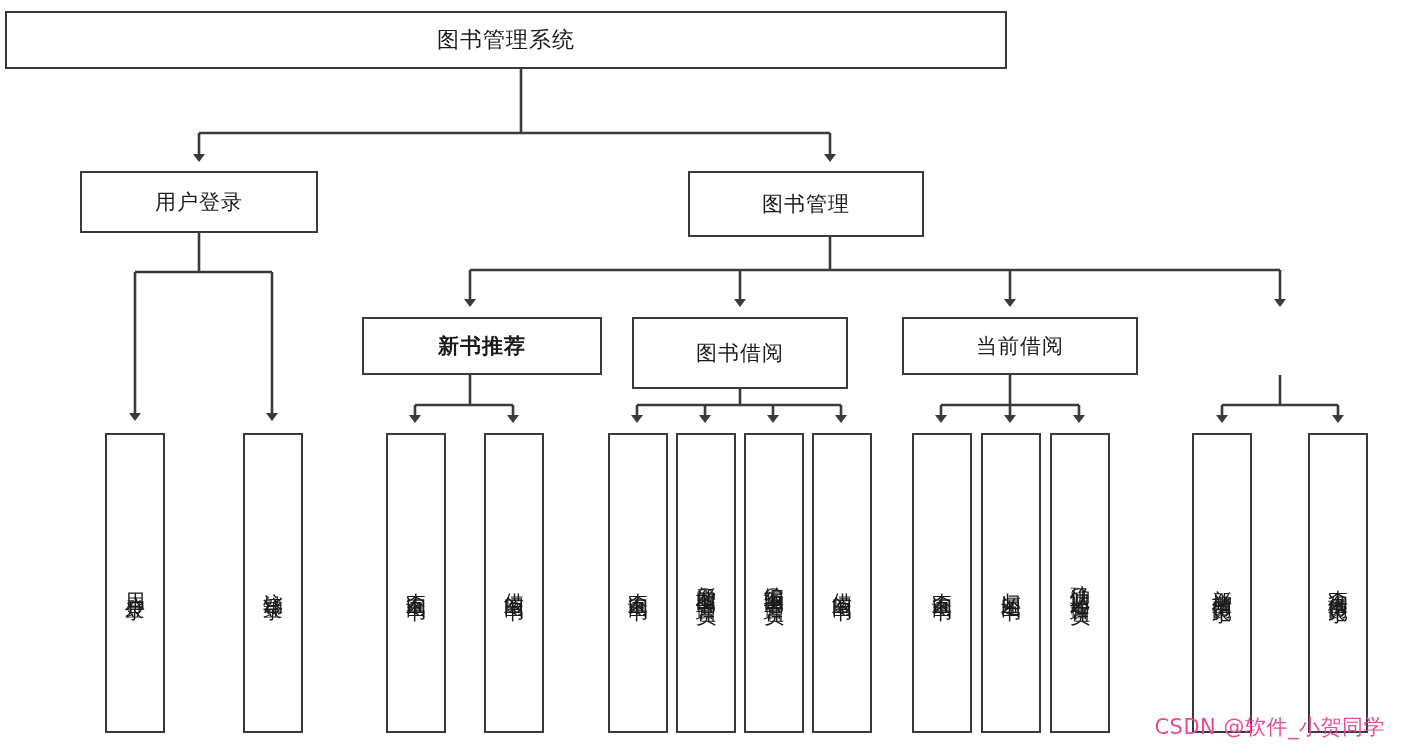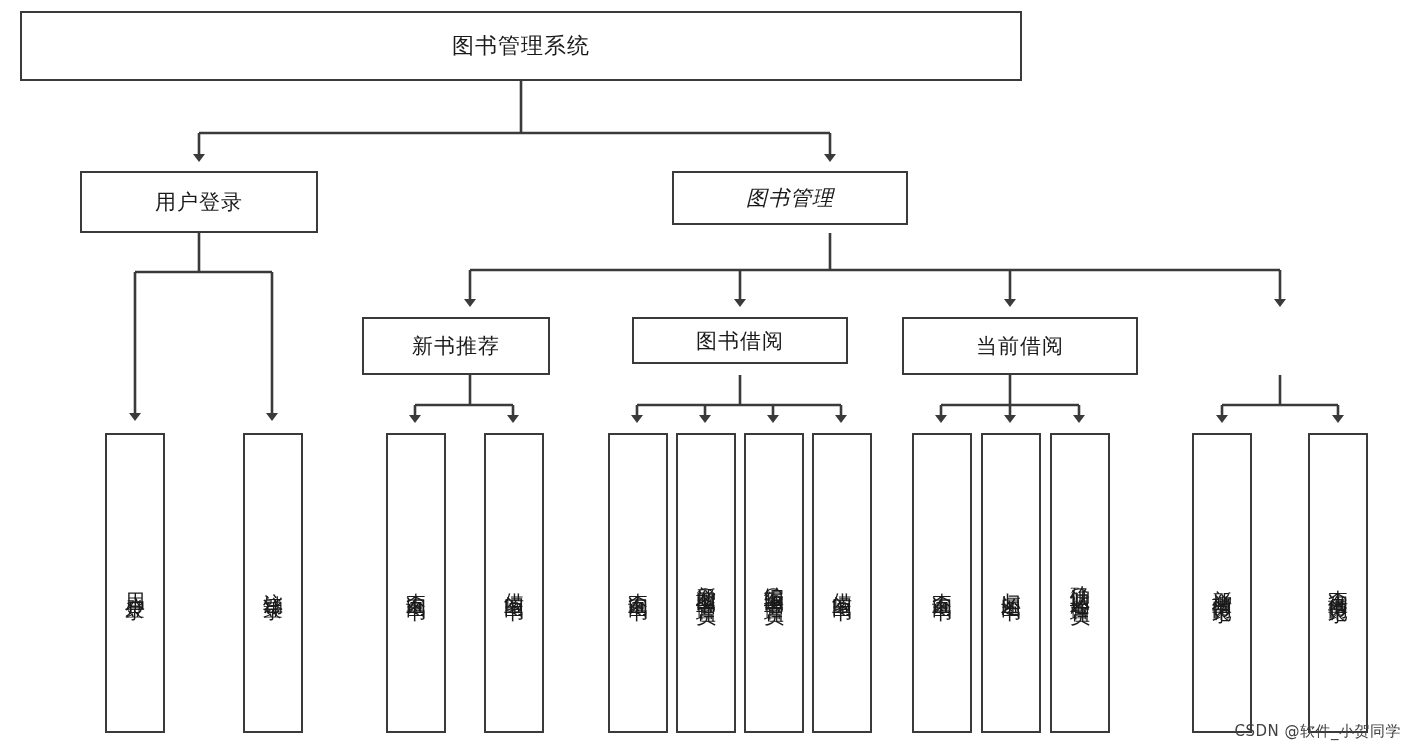--- a/index.html
+++ b/index.html
@@ -35,24 +35,24 @@
     line-height:1.05;
     padding:6px 0;
   }
   .node.vert .vtext{
     writing-mode:vertical-rl;
     text-orientation:upright;
     white-space:nowrap;
   }
   .watermark{
     position:absolute;
-    right:4px;
+    right:20px;
     bottom:6px;
-    font-size:15px;
-    color:#404040;
+    font-size:21px;
+    color:#ec4899;
     letter-spacing:0.5px;
     pointer-events:none;
   }
 </style>
 </head>
 <body>
 
 <div id="canvas">
 
   <svg class="svg-layer" viewBox="0 0 1405 747" xmlns="http://www.w3.org/2000/svg">
@@ -98,35 +98,35 @@
       <path d="M1010,405 L1010,419" marker-end="url(#arrow)"></path>
       <path d="M1079,405 L1079,419" marker-end="url(#arrow)"></path>
 
       <path d="M1280,375 L1280,405"></path>
       <path d="M1222,405 L1338,405"></path>
       <path d="M1222,405 L1222,419" marker-end="url(#arrow)"></path>
       <path d="M1338,405 L1338,419" marker-end="url(#arrow)"></path>
     </g>
   </svg>
 
-  <div class="node horiz root" style="left:20px;top:11px;width:1002px;height:70px;">
+  <div class="node horiz root" style="left:5px;top:11px;width:1002px;height:58px;">
     <span>图书管理系统</span>
   </div>
 
   <div class="node horiz" style="left:80px;top:171px;width:238px;height:62px;">
     <span>用户登录</span>
   </div>
-  <div class="node horiz" style="left:672px;top:171px;width:236px;height:54px;font-style:italic;">
+  <div class="node horiz" style="left:688px;top:171px;width:236px;height:66px;">
     <span>图书管理</span>
   </div>
 
-  <div class="node horiz" style="left:362px;top:317px;width:188px;height:58px;">
+  <div class="node horiz" style="left:362px;top:317px;width:240px;height:58px;font-weight:bold;">
     <span>新书推荐</span>
   </div>
-  <div class="node horiz" style="left:632px;top:317px;width:216px;height:47px;">
+  <div class="node horiz" style="left:632px;top:317px;width:216px;height:72px;">
     <span>图书借阅</span>
   </div>
   <div class="node horiz" style="left:902px;top:317px;width:236px;height:58px;">
     <span>当前借阅</span>
   </div>
 
   <div class="node vert" style="left:105px;top:433px;width:60px;height:300px;">
     <span class="vtext">用户登录</span>
   </div>
   <div class="node vert" style="left:243px;top:433px;width:60px;height:300px;">

